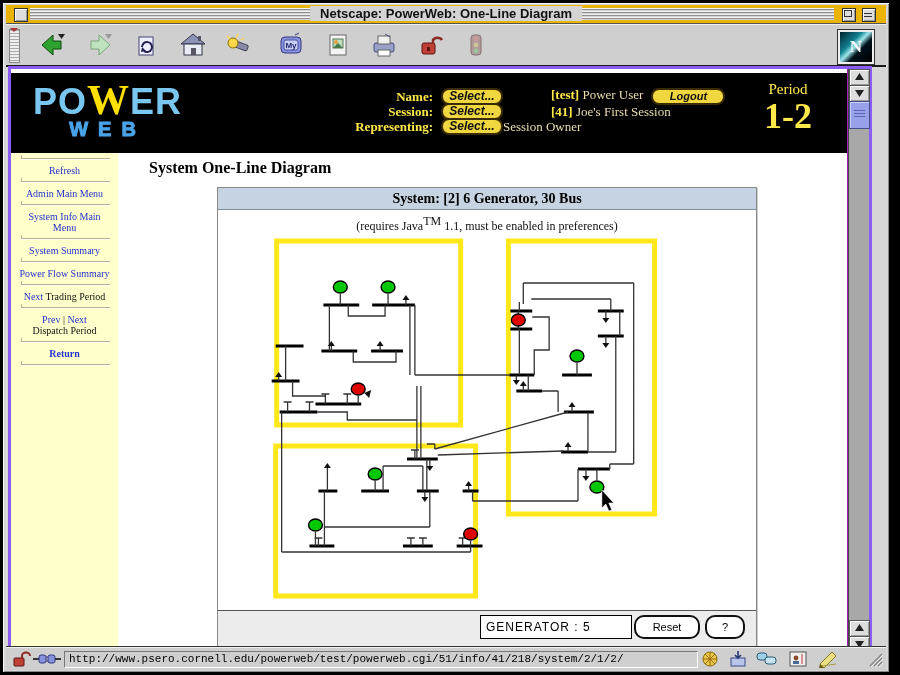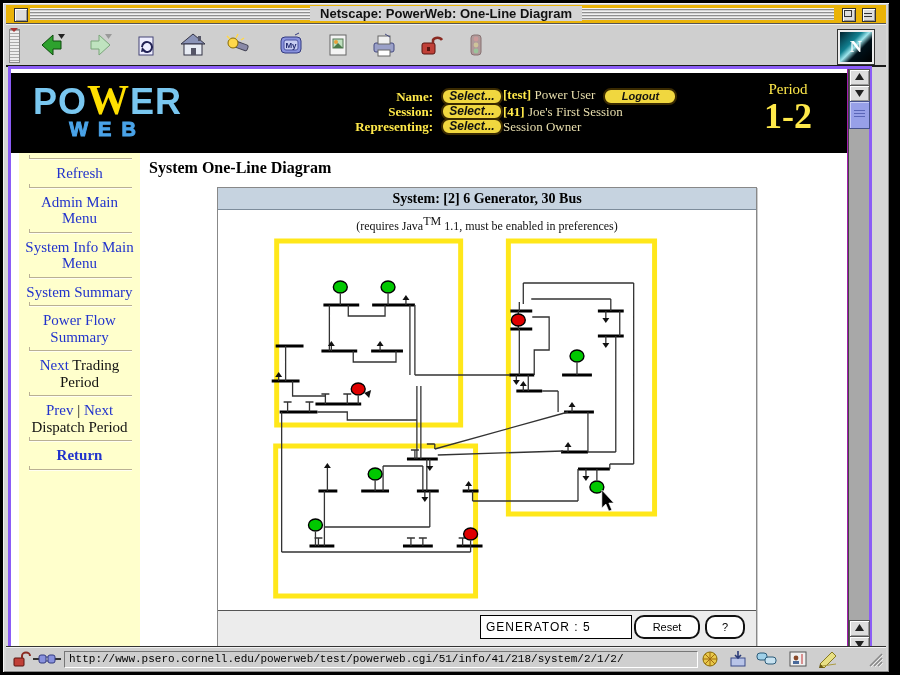--- a/index.html
+++ b/index.html
@@ -53,31 +53,31 @@
   #logo .l1{font-family:"Liberation Sans",sans-serif;font-weight:bold;font-size:36px;color:#79c7f0;letter-spacing:1px;}
   #logo .lw{color:#ffe000;font-size:42px;font-family:"Liberation Serif",serif;}
   #logo .l2{display:block;text-align:center;color:#4aa3e8;font-weight:bold;font-size:20px;letter-spacing:10px;margin-top:-2px;
      -webkit-text-stroke:1px #4aa3e8;}
   .flabel{position:absolute;width:150px;text-align:right;font-weight:bold;color:#ffe94a;
     font-family:"Liberation Serif",serif;font-size:13px;}
   .pill{position:absolute;width:58px;height:13px;background:#f0d73f;border:2px solid #3a2a00;border-radius:8px;
     color:#111;font-weight:bold;font-style:italic;font-size:12px;text-align:center;line-height:12px;
     font-family:"Liberation Sans",sans-serif;cursor:pointer;}
   .vals{position:absolute;left:492px;font-family:"Liberation Serif",serif;font-size:13px;color:#e9dfae;white-space:nowrap;}
-  .vals b{color:#ffe94a;}
+  .vals b{color:#ffe94a;margin-left:48px;}
   #logoutpill{display:inline-block;width:70px;height:13px;background:#f0d73f;border:2px solid #3a2a00;border-radius:8px;
     color:#111;font-weight:bold;font-style:italic;font-size:11px;text-align:center;line-height:12px;vertical-align:middle;
     font-family:"Liberation Sans",sans-serif;margin-left:8px;cursor:pointer;}
   #periodblk{position:absolute;right:14px;top:8px;width:90px;text-align:center;color:#ffe94a;
     font-family:"Liberation Serif",serif;}
   #periodlbl{font-size:15px;}
   #periodval{font-size:36px;font-weight:bold;line-height:1.05;}
   
-  #sidebar{position:absolute;left:8px;top:84px;width:121px;height:499px;background:#ffffcc;
-    font-family:"Liberation Serif",serif;font-size:15px;text-align:center;color:#2233cc;}
+  #sidebar{position:absolute;left:0;top:84px;width:107px;height:499px;background:#ffffcc;
+    font-family:"Liberation Serif",serif;font-size:10px;text-align:center;color:#2233cc;}
   .sep{margin:5px 8px 5px 10px;border-top:1px solid #b9b094;border-bottom:1px solid #fffef2;position:relative;height:0;}
   .sep:before{content:"";position:absolute;left:0;top:-4px;width:1px;height:4px;background:#b9b094;}
   .sbitem{margin:2px 6px;line-height:1.1;cursor:pointer;}
   .sbitem a{color:#2233cc;text-decoration:none;}
   .sbplain{color:#111;}
   .sbreturn{font-weight:bold;}
   
   #pagetitle{position:absolute;left:138px;top:90px;font-family:"Liberation Serif",serif;
     font-weight:bold;font-size:16px;color:#000;}
   #panel{position:absolute;left:206px;top:118px;width:538px;height:464px;background:#fff;

